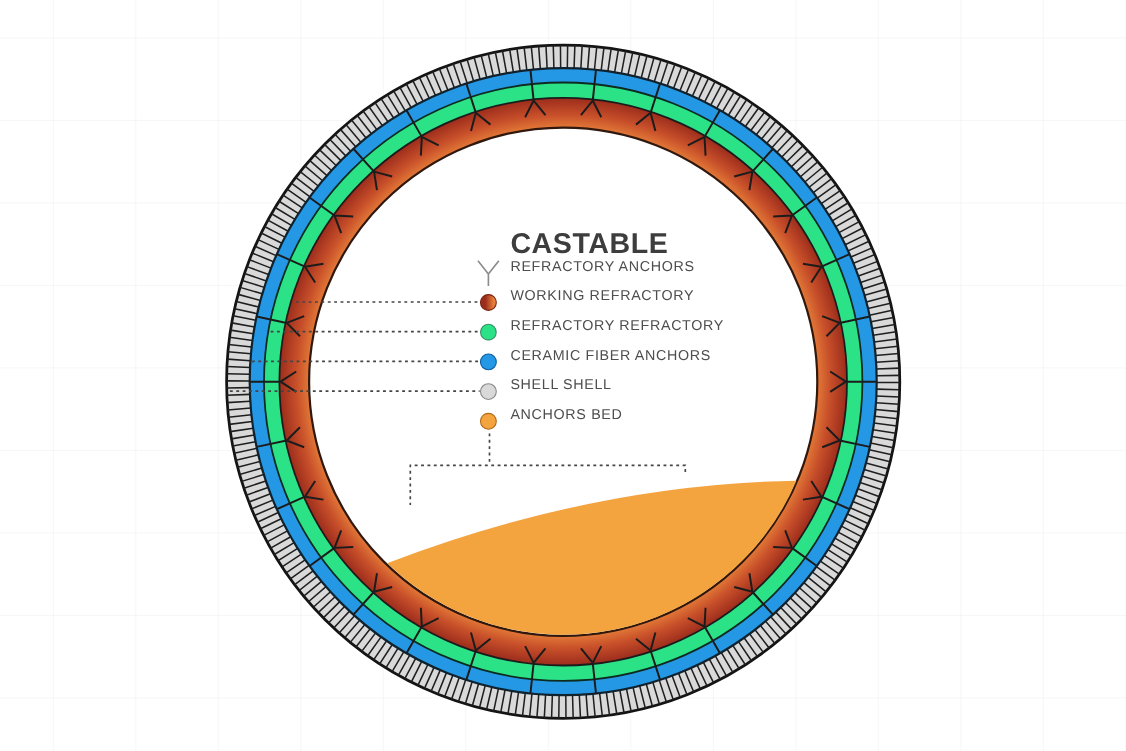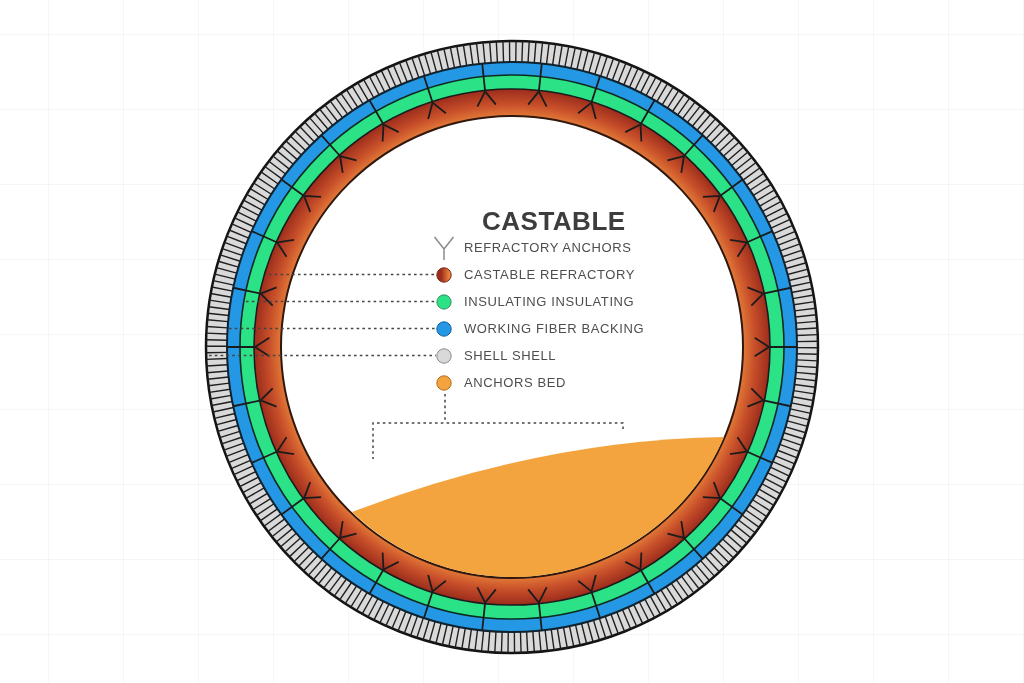--- a/index.html
+++ b/index.html
@@ -15,24 +15,23 @@
       linear-gradient(to bottom, rgba(0,0,0,0.035) 1px, transparent 1px);
     background-size:75px 75px;
     background-position:48px 34px;
   }
   .diagram-svg { position:absolute; inset:0; }
   .legend { position:absolute; left:0; top:0; }
   .legend-title {
     position:absolute; left:464px; top:206px;
     font-size:26px; font-weight:bold; letter-spacing:0.5px; color:#3d3d3d;
     white-space:nowrap;
-    margin-left:18px;
   }
   .legend-rows { position:absolute; left:432px; top:234px; }
-  .legend-row { display:flex; align-items:center; height:27px; }
+  .legend-row { display:flex; height:27px; }
   .legend-icon-box { width:24px; display:flex; justify-content:center; align-items:center; }
   .legend-label {
     margin-left:8px; font-size:13px; color:#4e4e4e; letter-spacing:0.6px;
     white-space:nowrap;
   }
   .dot-svg { display:block; }
 </style>
 </head>
 <body>
 
@@ -122,39 +121,39 @@
         </span>
         <span class="legend-label">REFRACTORY ANCHORS</span>
       </div>
 
       <div class="legend-row">
         <span class="legend-icon-box">
           <svg class="dot-svg" width="18" height="18" viewBox="0 0 18 18">
             <circle cx="9" cy="9" r="7.2" fill="url(#dotGrad)" stroke="#7a2414" stroke-width="1"></circle>
           </svg>
         </span>
-        <span class="legend-label">CASTABLE REFRACTORY</span>
+        <span class="legend-label">WORKING REFRACTORY</span>
       </div>
 
       <div class="legend-row">
         <span class="legend-icon-box">
           <svg class="dot-svg" width="18" height="18" viewBox="0 0 18 18">
             <circle cx="9" cy="9" r="7.2" stroke="rgba(0,70,40,0.55)" stroke-width="1" fill="#2BE287"></circle>
           </svg>
         </span>
-        <span class="legend-label">INSULATING INSULATING</span>
+        <span class="legend-label">REFRACTORY REFRACTORY</span>
       </div>
 
       <div class="legend-row">
         <span class="legend-icon-box">
           <svg class="dot-svg" width="18" height="18" viewBox="0 0 18 18">
             <circle cx="9" cy="9" r="7.2" stroke="#0d5f9e" stroke-width="1" fill="#2598E5"></circle>
           </svg>
         </span>
-        <span class="legend-label">WORKING FIBER BACKING</span>
+        <span class="legend-label">CERAMIC FIBER ANCHORS</span>
       </div>
 
       <div class="legend-row">
         <span class="legend-icon-box">
           <svg class="dot-svg" width="18" height="18" viewBox="0 0 18 18">
             <circle cx="9" cy="9" r="7.2" stroke="#8b8b8b" stroke-width="1" fill="#D9D9D9"></circle>
           </svg>
         </span>
         <span class="legend-label">SHELL SHELL</span>
       </div>

